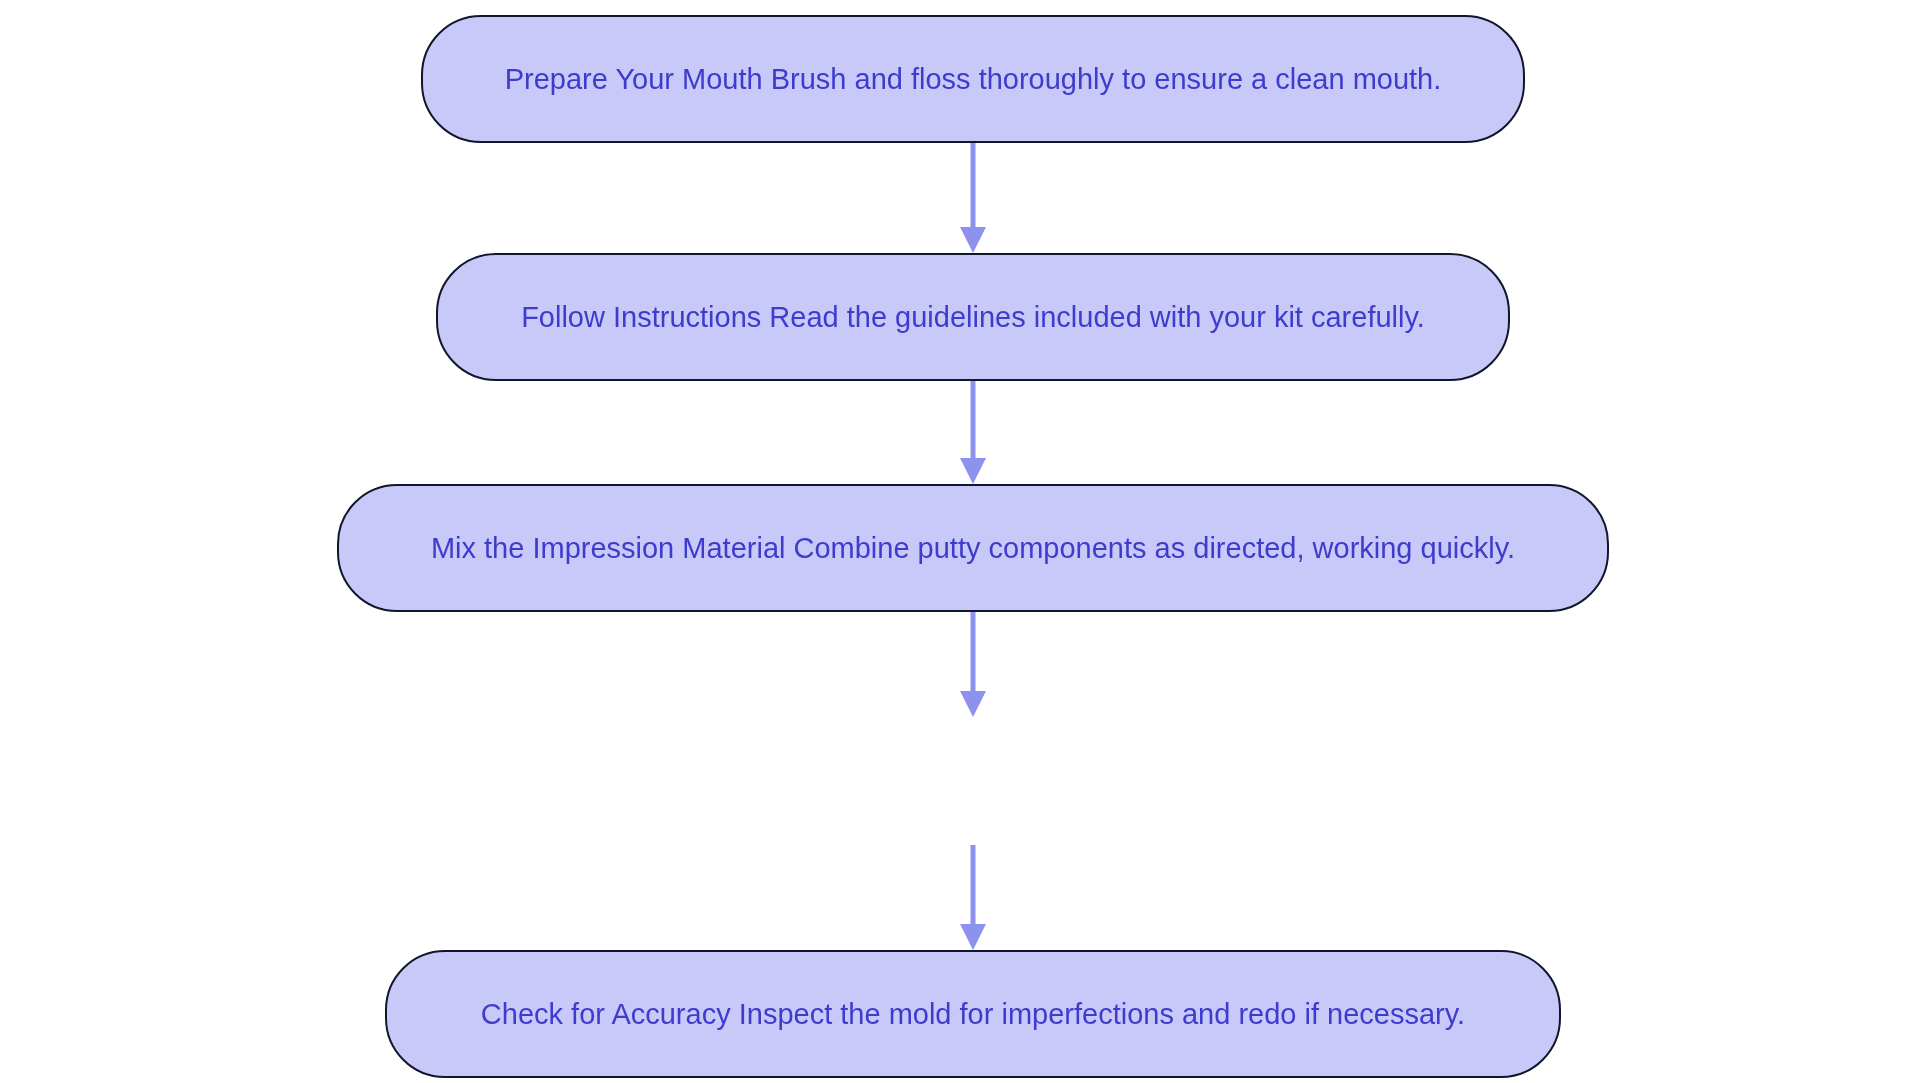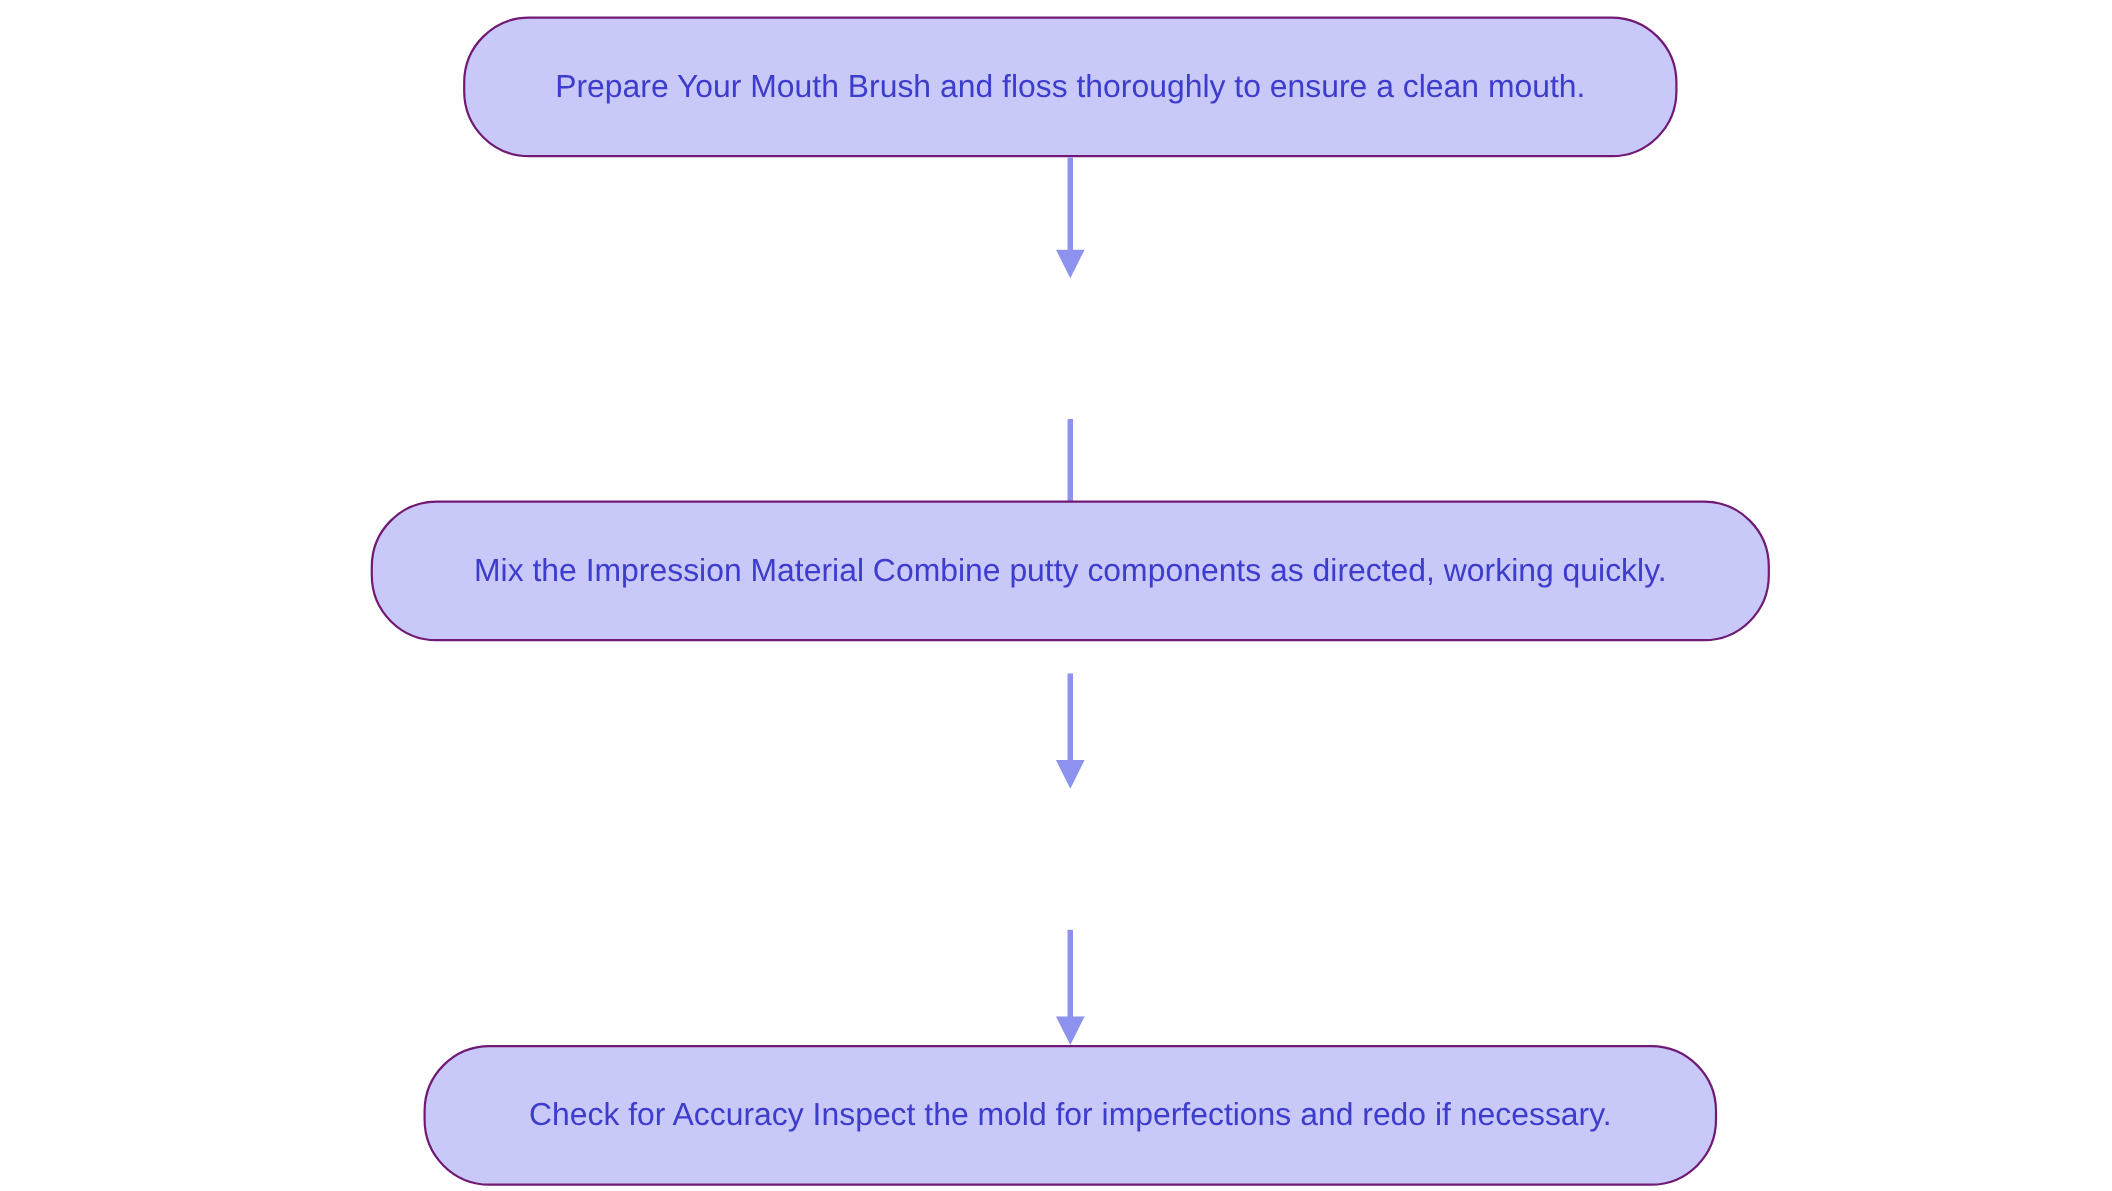--- a/index.html
+++ b/index.html
@@ -12,21 +12,21 @@
     width: 1920px;
     height: 1083px;
     background: #ffffff;
     font-family: "Liberation Sans", "DejaVu Sans", sans-serif;
     overflow: hidden;
   }
   .node {
     position: absolute;
     height: 128px;
     background: #c8c9f8;
-    border: 2px solid #701a75;
+    border: 2px solid #0f172a;
     border-radius: 60px;
     box-sizing: border-box;
     display: flex;
     align-items: center;
     justify-content: center;
   }
   .node-label {
     color: #3d3ccd;
     font-size: 29px;
     line-height: 1.2;
@@ -45,27 +45,30 @@
 
   <div class="node" style="left:421px; top:15px; width:1104px;">
     <span class="node-label">Prepare Your Mouth Brush and floss thoroughly to ensure a clean mouth.</span>
   </div>
 
   <svg class="arrow" style="left:958px; top:143px;" width="30" height="110" viewBox="0 0 30 110">
     <line x1="15" y1="0" x2="15" y2="86" stroke="#8c92ee" stroke-width="5"></line>
     <polygon points="2,84 28,84 15,110" fill="#8c92ee"></polygon>
   </svg>
 
+  <div class="node" style="left:436px; top:253px; width:1074px;">
+    <span class="node-label">Follow Instructions Read the guidelines included with your kit carefully.</span>
+  </div>
 
   <svg class="arrow" style="left:958px; top:381px;" width="30" height="103" viewBox="0 0 30 103">
     <line x1="15" y1="0" x2="15" y2="79" stroke="#8c92ee" stroke-width="5"></line>
     <polygon points="2,77 28,77 15,103" fill="#8c92ee"></polygon>
   </svg>
 
-  <div class="node" style="left:337px; top:455px; width:1272px;align-items:center;">
+  <div class="node" style="left:337px; top:484px; width:1272px;align-items:center;">
     <span class="node-label">Mix the Impression Material Combine putty components as directed, working quickly.</span>
   </div>
 
   <svg class="arrow" style="left:958px; top:612px;" width="30" height="105" viewBox="0 0 30 105">
     <line x1="15" y1="0" x2="15" y2="81" stroke="#8c92ee" stroke-width="5"></line>
     <polygon points="2,79 28,79 15,105" fill="#8c92ee"></polygon>
   </svg>
 
 
   <svg class="arrow" style="left:958px; top:845px;" width="30" height="105" viewBox="0 0 30 105">

